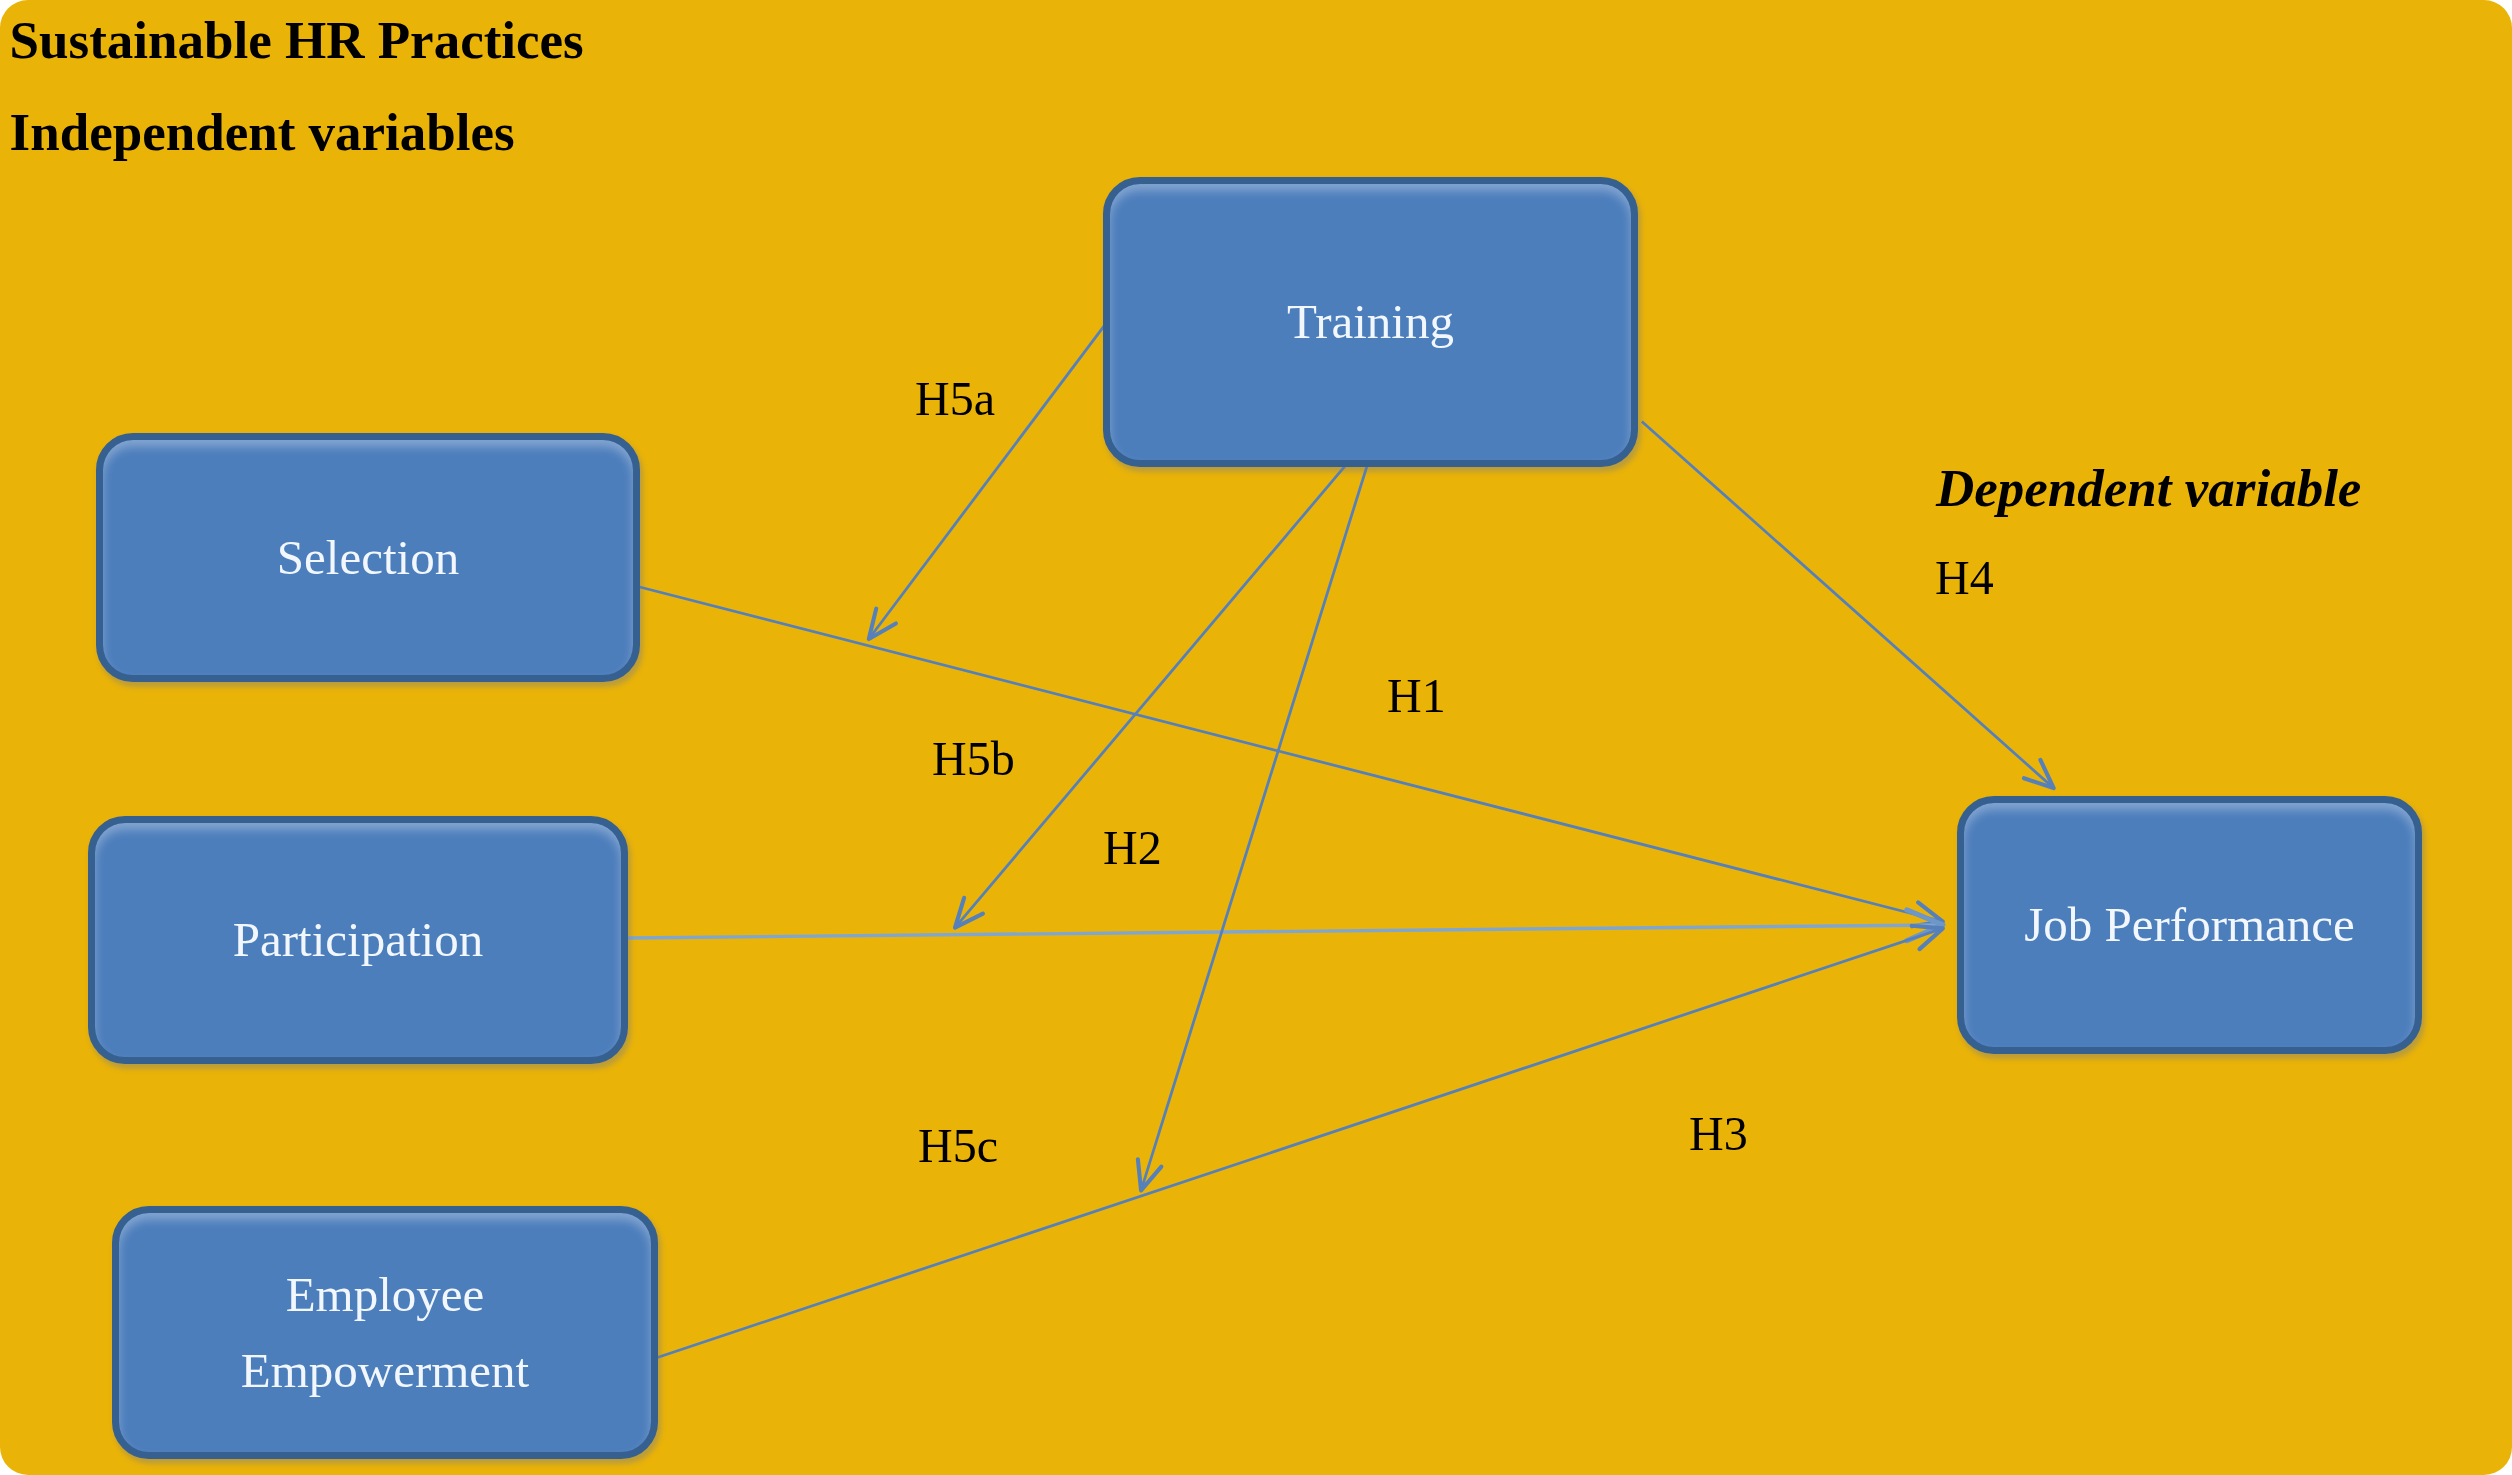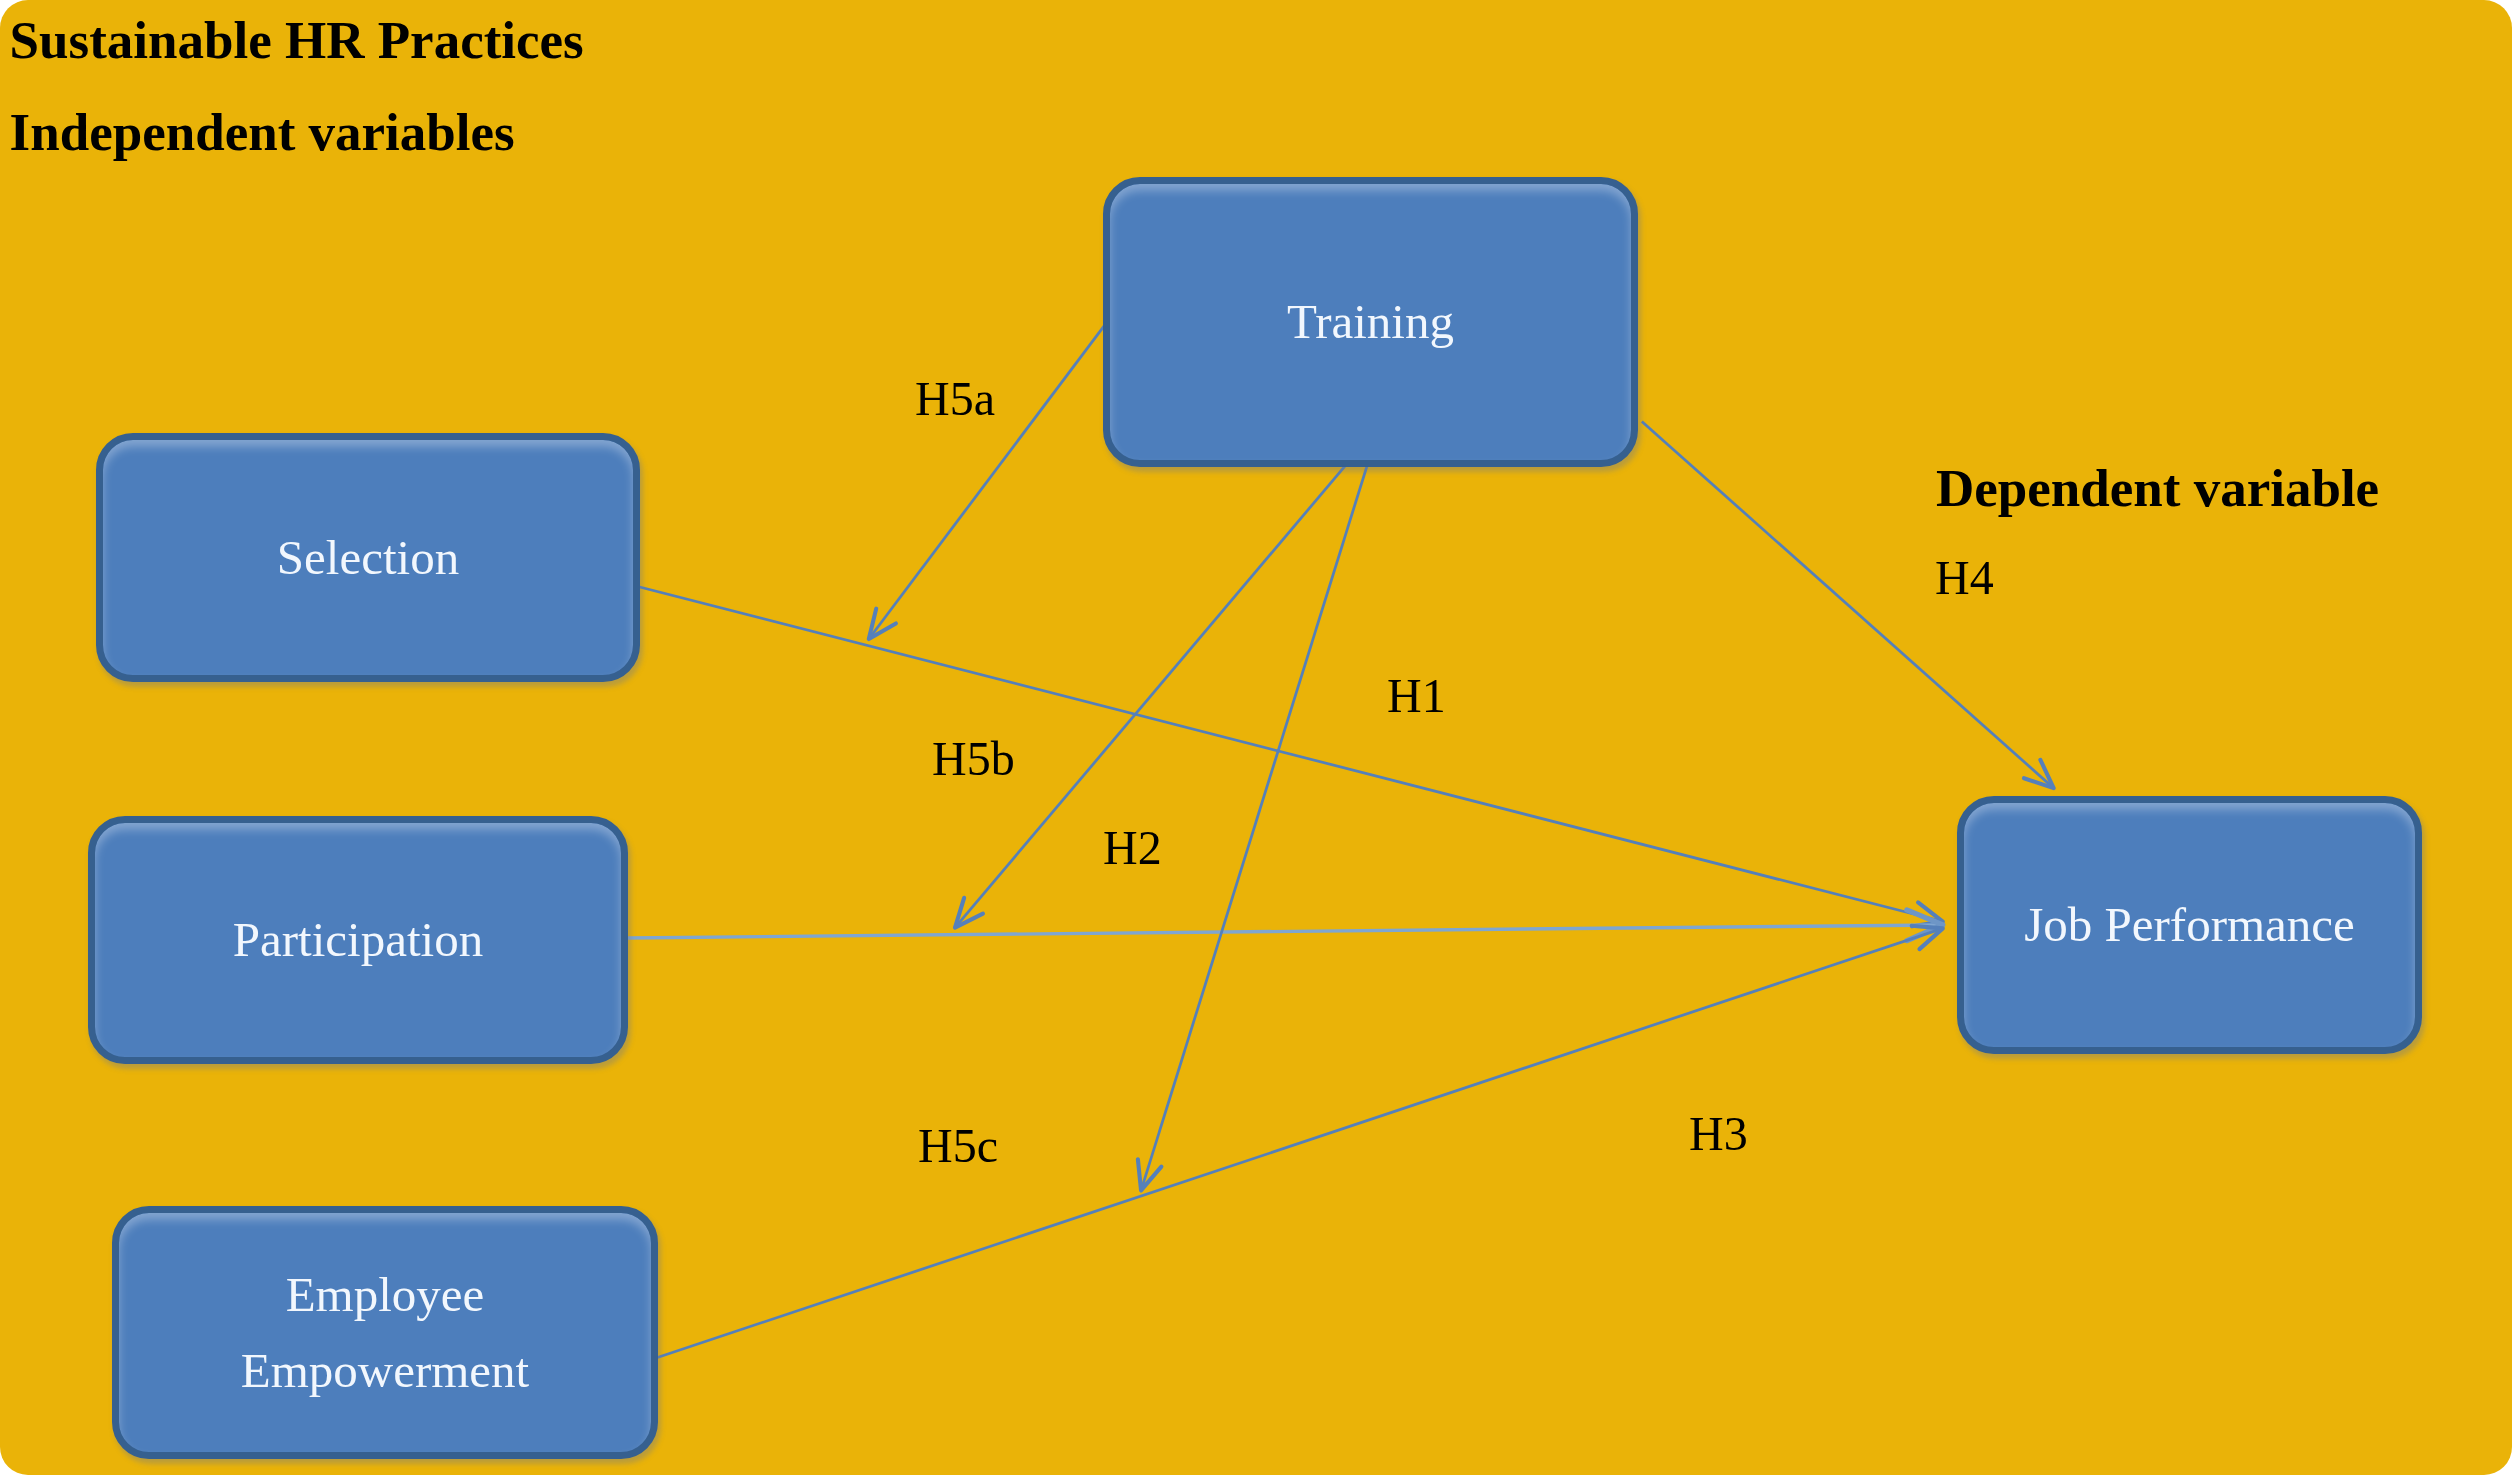--- a/index.html
+++ b/index.html
@@ -58,21 +58,21 @@
   
   #node-training      { left: 1103px; top: 177px;  width: 535px; height: 290px; }
   #node-selection     { left: 96px;  top: 433px;  width: 544px; height: 249px; }
   #node-participation { left: 88px;  top: 816px; width: 540px; height: 248px; }
   #node-empowerment   { left: 88px;  top: 1206px; width: 546px; height: 253px; margin-left: 24px; }
   #node-jobperf       { left: 1957px; top: 796px; width: 465px; height: 258px; }
   
   #heading-ind-1 { left: 9.6px;   top: 13.7px;  }
   #heading-ind-2 { left: 9.6px;   top: 106px; }
   #heading-mod   { left: 1134px; top: 15px;  }
-  #heading-dep   { left: 1936px; top: 462px; }
+  #heading-dep   { left: 1936px; top: 462px; font-style: italic; }
   
   #label-h5a { left: 915px; top: 375px;  }
   #label-h5b { left: 932px; top: 735px; }
   #label-h2  { left: 1103px; top: 824px; text-align: right; }
   #label-h1  { left: 1387px; top: 672px;  }
   #label-h5c { left: 918px; top: 1122px; }
   #label-h3  { left: 1689px; top: 1110px; }
   #label-h4  { left: 1935px; top: 554px;  }
 </style>
 </head>

